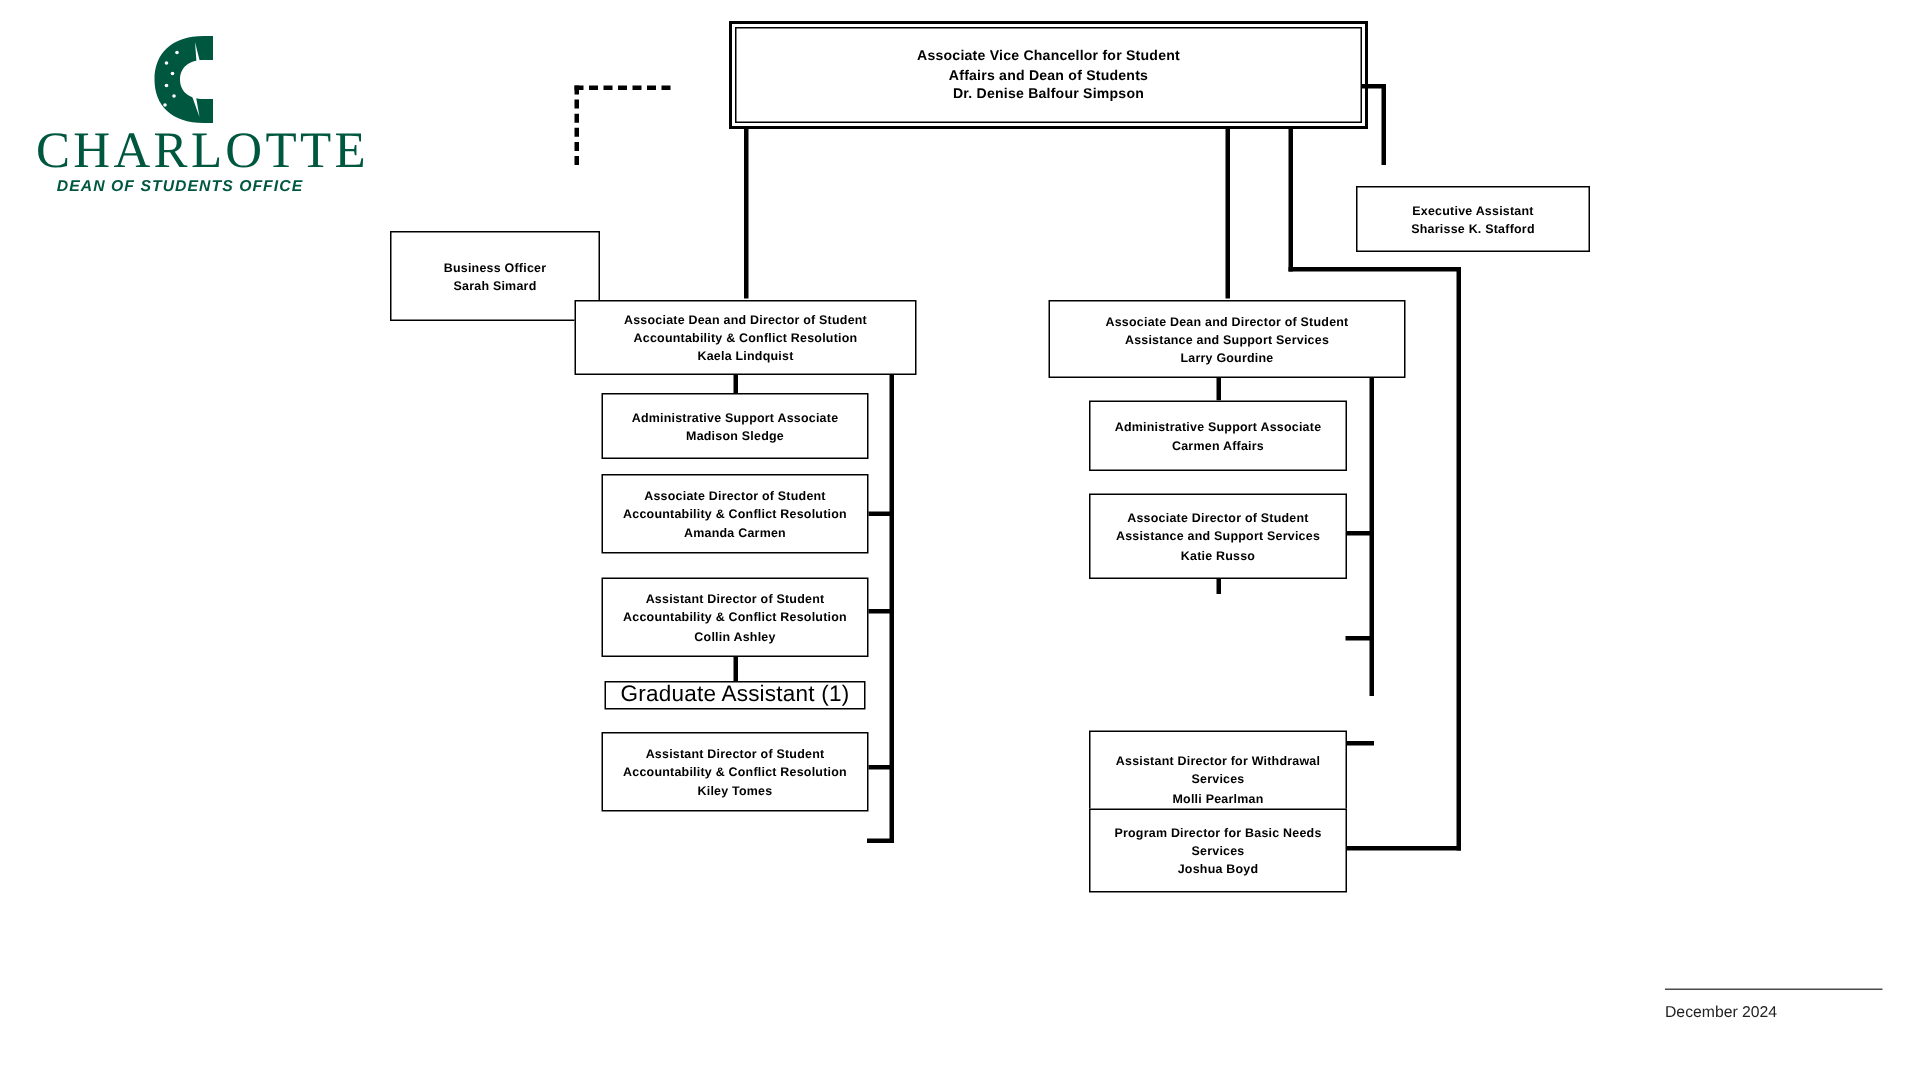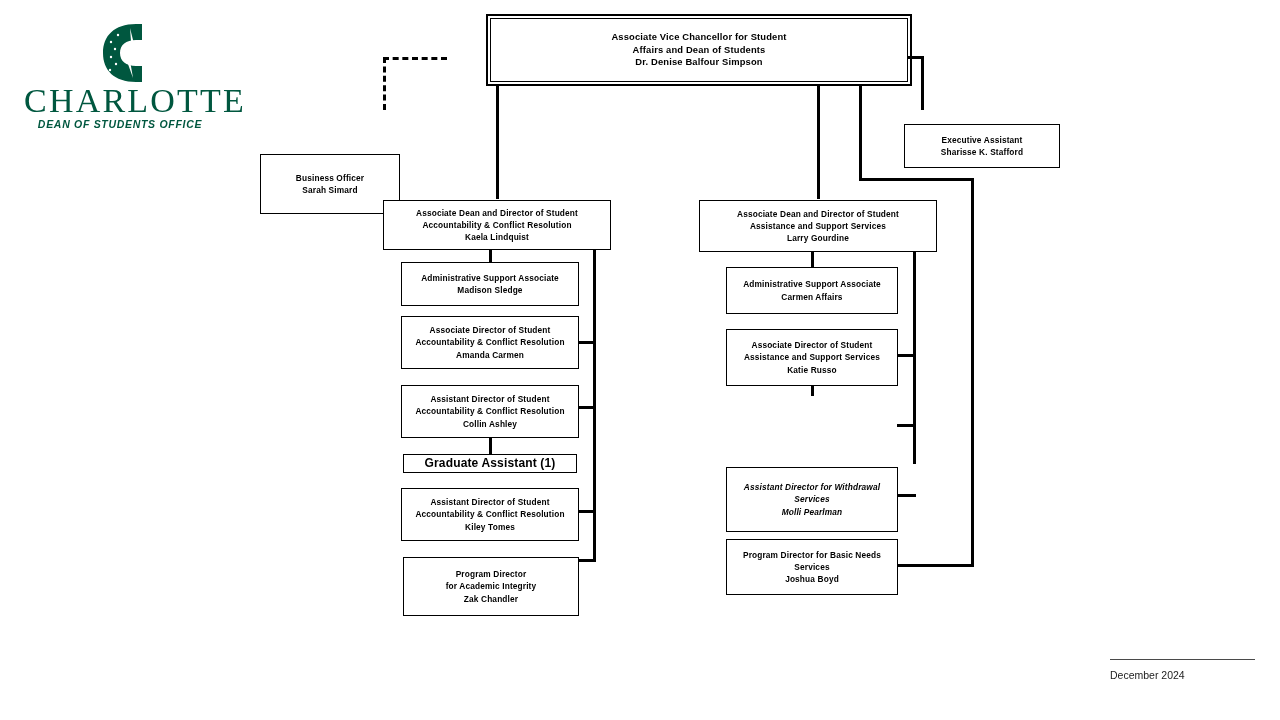--- a/index.html
+++ b/index.html
@@ -84,22 +84,22 @@
   }
   .node.root {
     border: 1px solid #000000;
     outline: 2px solid #000000;
     outline-offset: 2px;
     font-size: 9.4px;
     line-height: 1.32;
     margin-left: 44px;
   }
   .node.plain {
-    font-weight: bold;
-    font-size: 12px;
+    font-weight: normal;
+    font-size: 15px;
     text-align: center;
   }
   .node .ln { display: block; white-space: nowrap; }
 
   
   .ln-seg {
     position: absolute;
     background: #000000;
     z-index: 1;
   }
@@ -256,27 +256,20 @@
   </div>
 
   <div class="node" style="left:401px; top:488px; width:178px; height:53px;">
     <div>
       <span class="ln">Assistant Director of Student</span>
       <span class="ln">Accountability &amp; Conflict Resolution</span>
       <span class="ln">Kiley Tomes</span>
     </div>
   </div>
 
-  <div class="node" style="left:403px; top:557px; width:176px; height:59px;">
-    <div>
-      <span class="ln">Program Director</span>
-      <span class="ln">for Academic Integrity</span>
-      <span class="ln">Zak Chandler</span>
-    </div>
-  </div>
 
   <div class="node" style="left:699px; top:200px; width:238px; height:52px;">
     <div>
       <span class="ln">Associate Dean and Director of Student</span>
       <span class="ln">Assistance and Support Services</span>
       <span class="ln">Larry Gourdine</span>
     </div>
   </div>
 
   <div class="node" style="left:726px; top:267px; width:172px; height:47px;">
@@ -288,21 +281,21 @@
 
   <div class="node" style="left:726px; top:329px; width:172px; height:57px;">
     <div>
       <span class="ln">Associate Director of Student</span>
       <span class="ln">Assistance and Support Services</span>
       <span class="ln">Katie Russo</span>
     </div>
   </div>
 
 
-  <div class="node" style="left:726px; top:467px; width:172px; height:65px;font-style:italic;">
+  <div class="node" style="left:726px; top:487px; width:172px; height:65px;">
     <div>
       <span class="ln">Assistant Director for Withdrawal</span>
       <span class="ln">Services</span>
       <span class="ln">Molli Pearlman</span>
     </div>
   </div>
 
   <div class="node" style="left:726px; top:539px; width:172px; height:56px;justify-content:center;">
     <div>
       <span class="ln">Program Director for Basic Needs</span>

